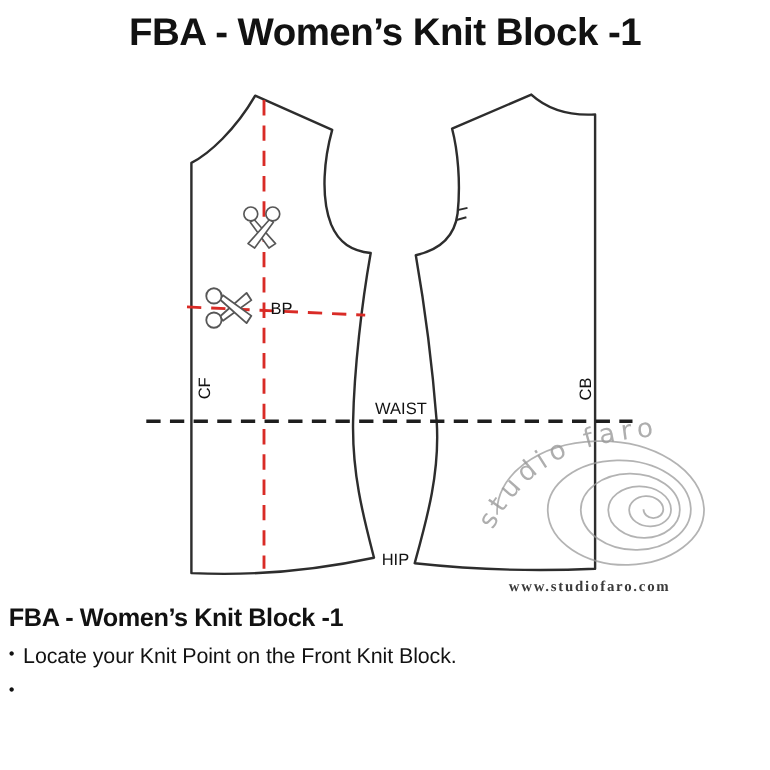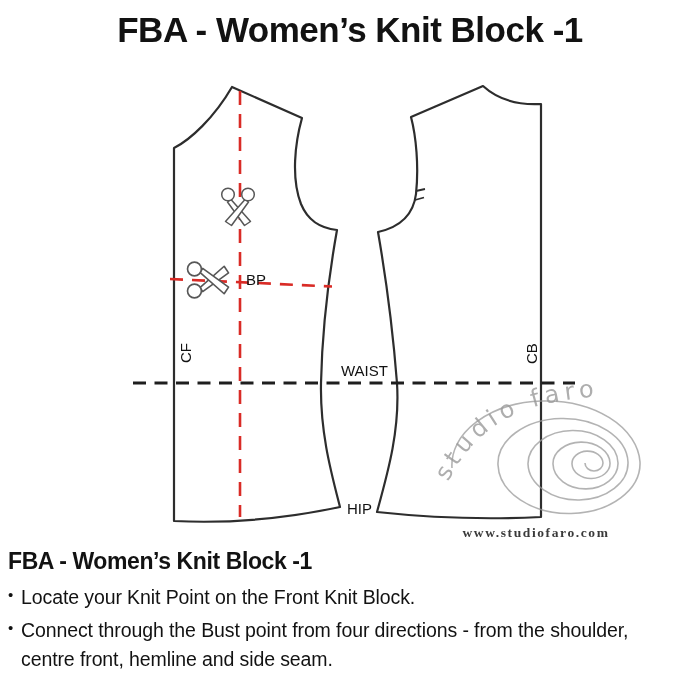--- a/index.html
+++ b/index.html
@@ -130,18 +130,17 @@
 
   <div class="notes">
     <h2 class="notes-heading">FBA - Women’s Knit Block -1</h2>
     <ul class="notes-list">
       <li>
         <span class="dot">•</span>
         <span>Locate your Knit Point on the Front Knit Block.</span>
       </li>
       <li>
         <span class="dot">•</span>
-        <span>Connect through the Bust point from four directions - from the shoulder, centre front, hemline and side seam.</span>
       </li>
     </ul>
   </div>
 
 </div>
 
 </body></html>

